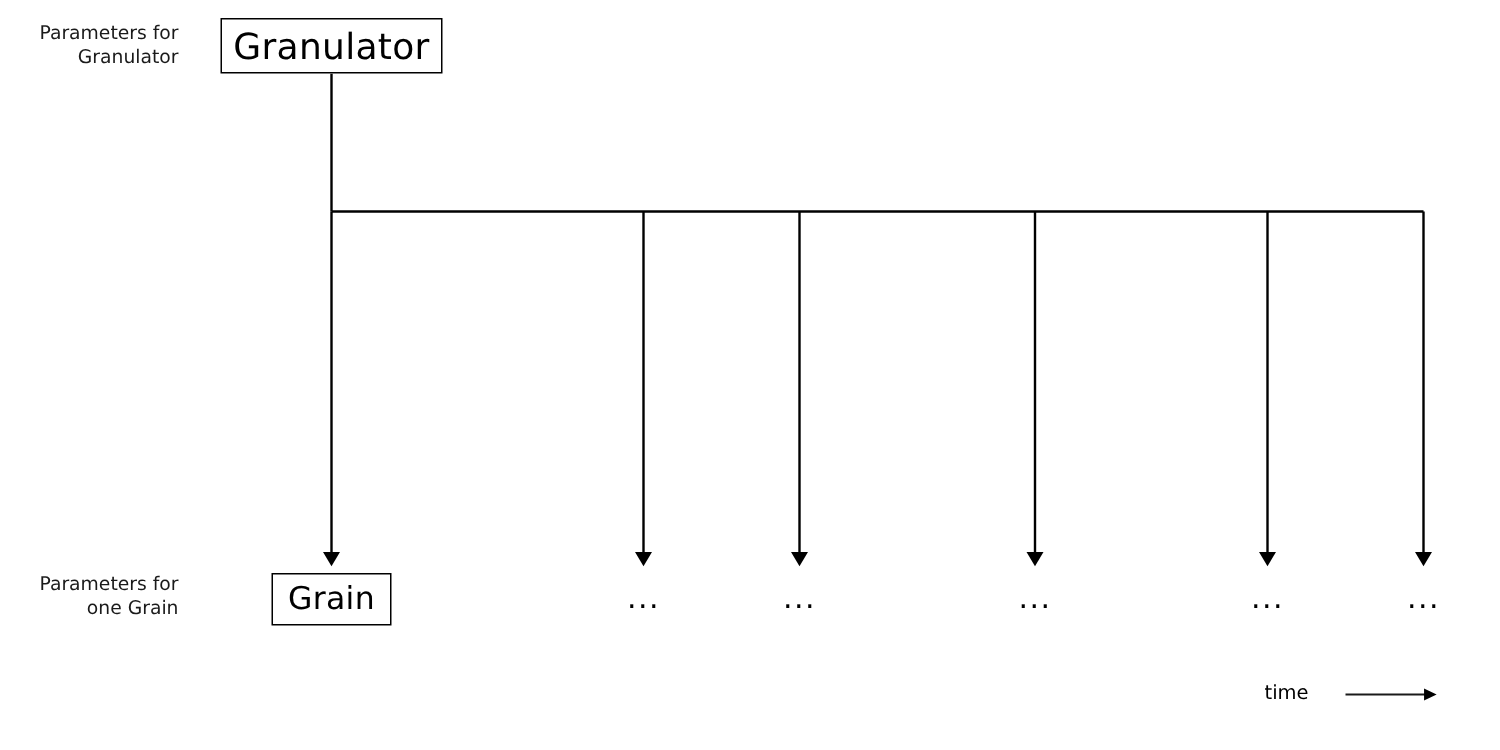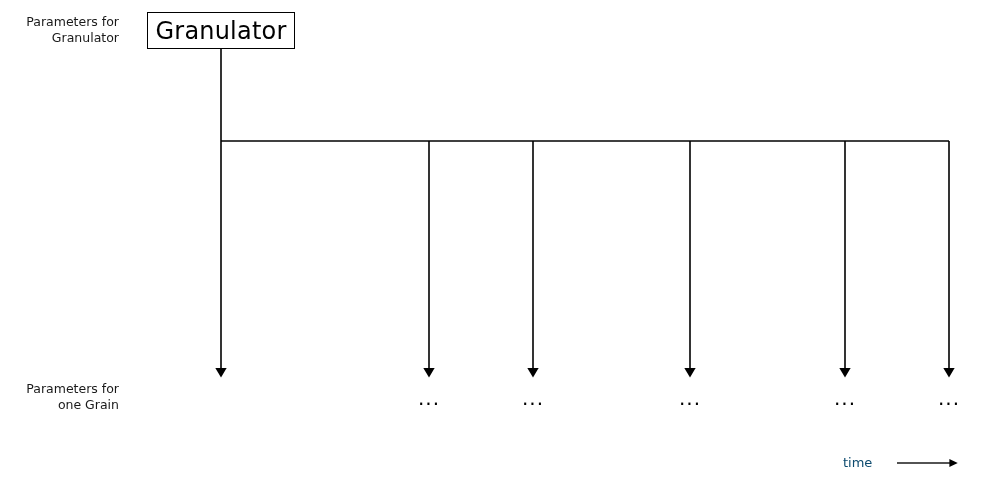--- a/index.html
+++ b/index.html
@@ -77,21 +77,21 @@
     text-align: center;
     transform: translateX(-50%);
     letter-spacing: 1px;
   }
   #time-label {
     position: absolute;
     left: 843px;
     top: 455px;
     font-size: 13px;
     line-height: 16px;
-    color: #0c4a6e;
+    color: #000000;
   }
 </style>
 </head>
 <body>
 
 <div id="canvas">
 
   <svg class="diagram" viewBox="0 0 1000 500" xmlns="http://www.w3.org/2000/svg">
     <defs>
       <marker id="arrowhead" markerWidth="9" markerHeight="9" refX="2.6" refY="4.2" orient="auto" markerUnits="strokeWidth">
@@ -124,20 +124,23 @@
   <div class="side-label" id="granulator-params-label">Parameters for
 Granulator</div>
 
   <div class="node-box" id="granulator-box">
     <span>Granulator</span>
   </div>
 
   <div class="side-label" id="grain-params-label">Parameters for
 one Grain</div>
 
+  <div class="node-box" id="grain-box">
+    <span>Grain</span>
+  </div>
 
   <div class="ellipsis" style="left:429px; top:388px;">...</div>
   <div class="ellipsis" style="left:533px; top:388px;">...</div>
   <div class="ellipsis" style="left:690px; top:388px;">...</div>
   <div class="ellipsis" style="left:845px; top:388px;">...</div>
   <div class="ellipsis" style="left:949px; top:388px;">...</div>
 
   <div id="time-label">time</div>
 
 </div>

